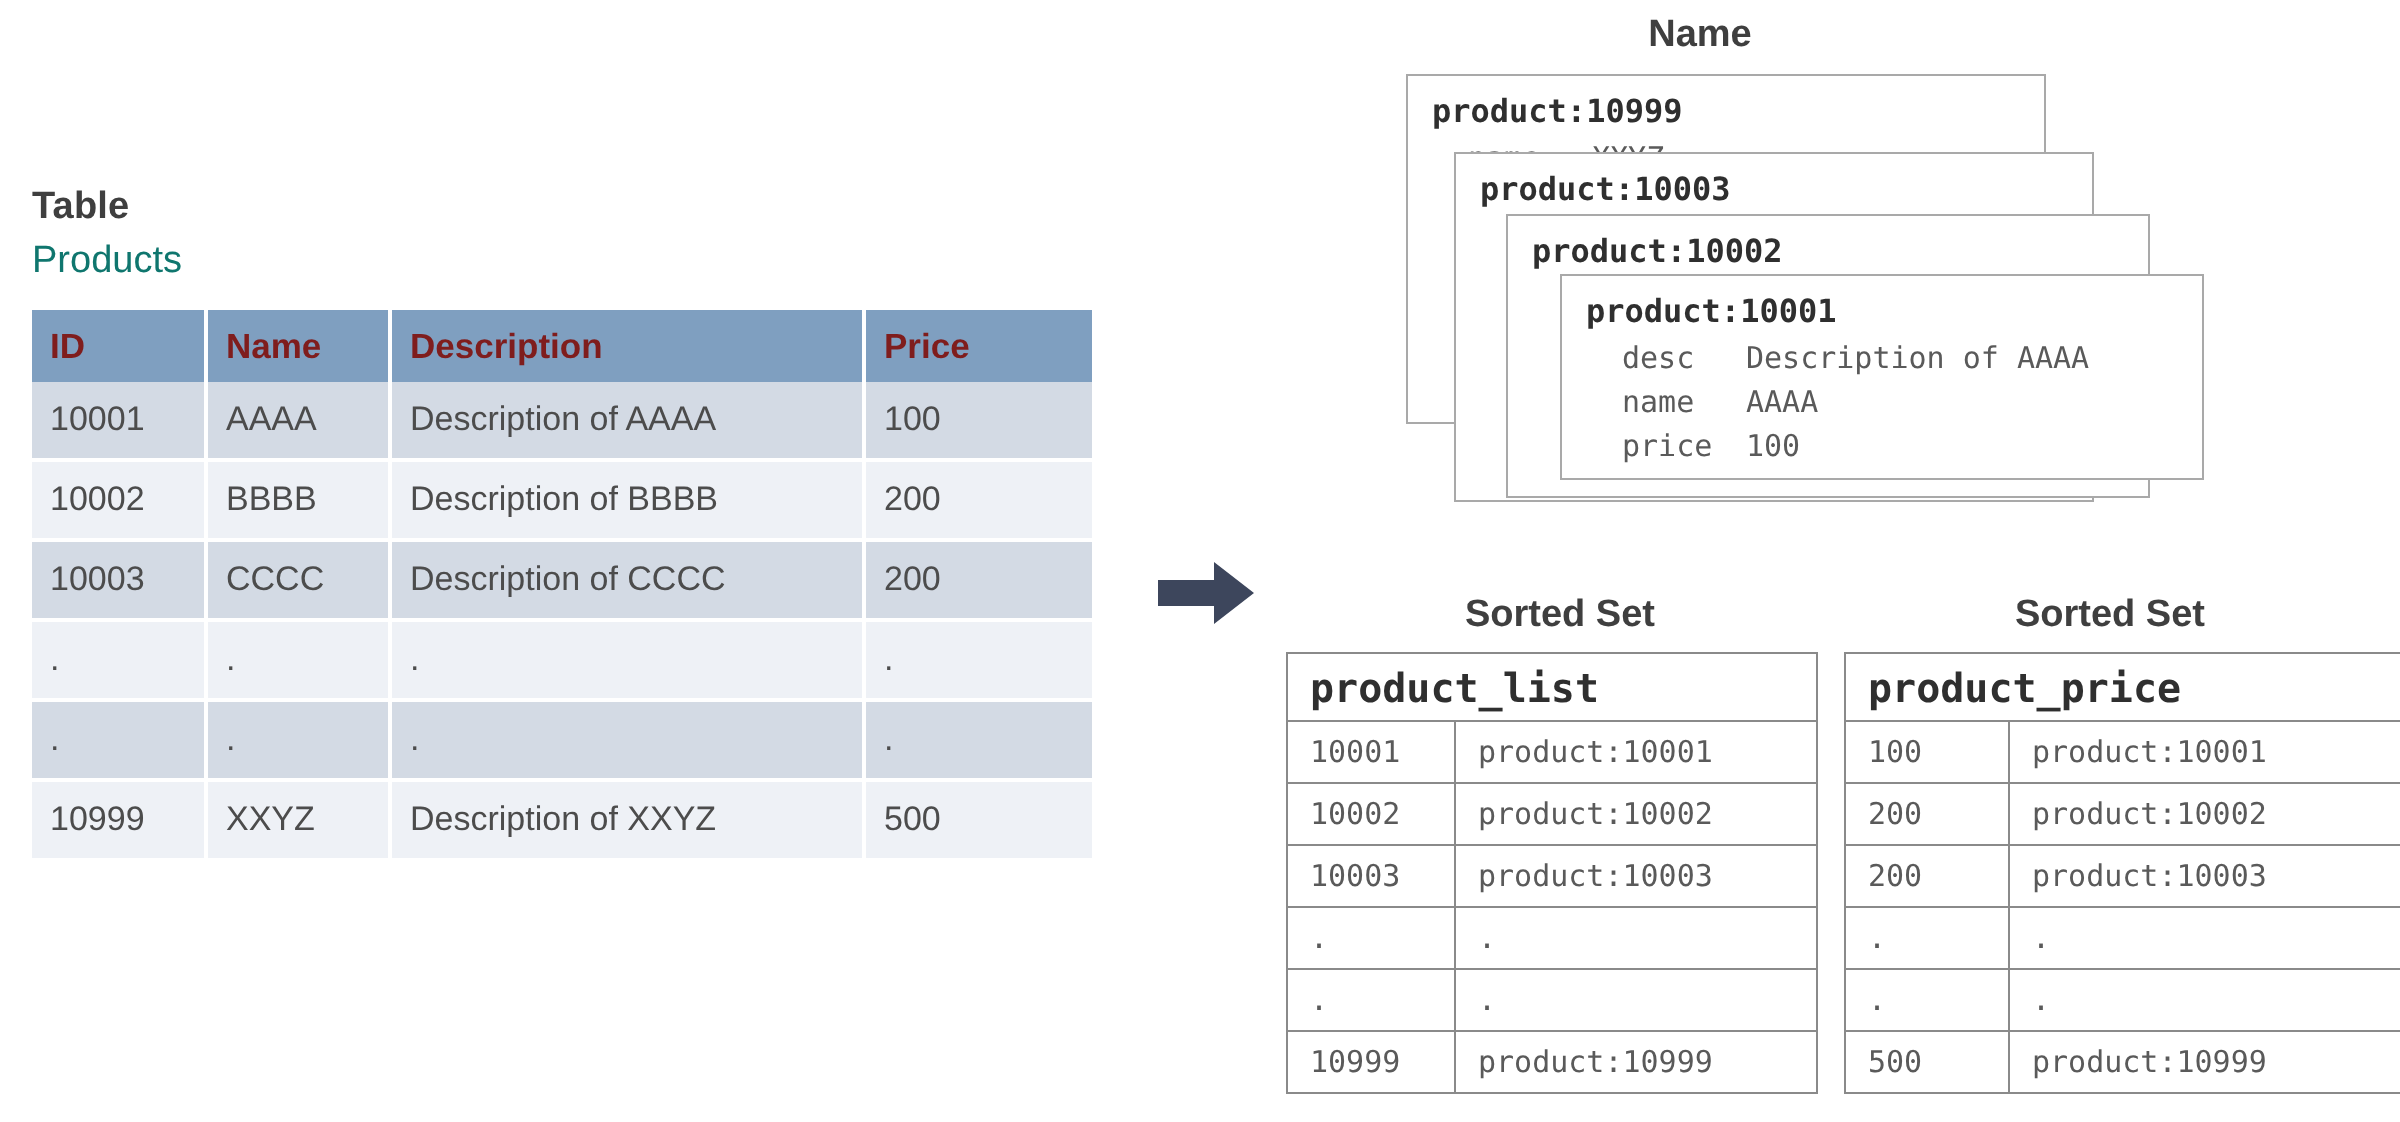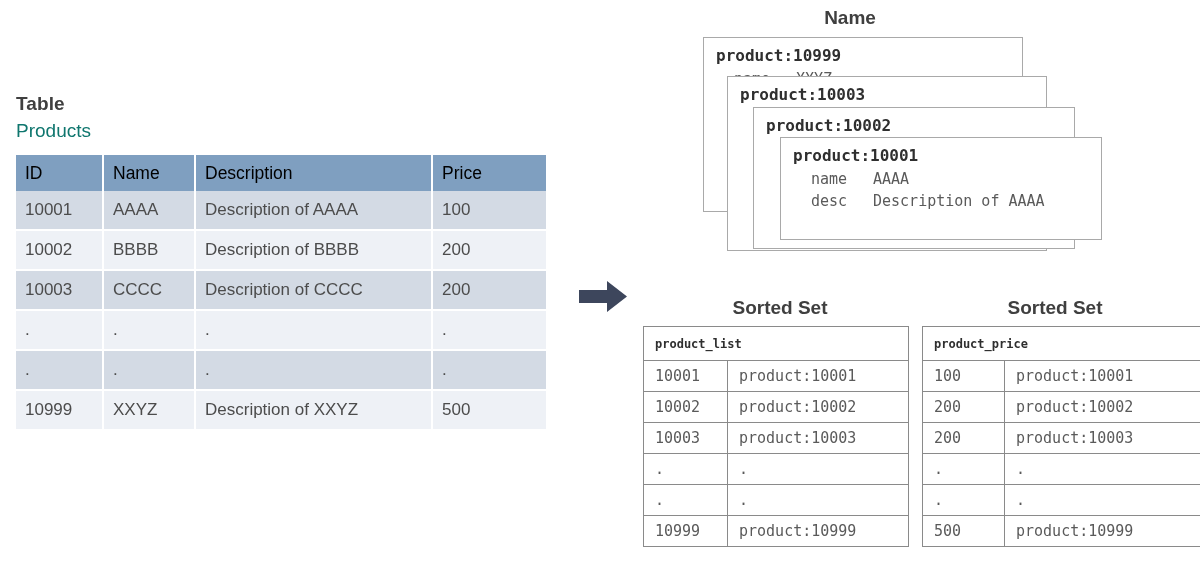--- a/index.html
+++ b/index.html
@@ -52,22 +52,22 @@
     height: 38px;
     vertical-align: middle;
     border-right: 2px solid #ffffff;
     overflow: hidden;
     white-space: nowrap;
   }
   table.products th:last-child,
   table.products td:last-child { border-right: none; }
   table.products thead th {
     background: #7f9fc0;
-    color: #000000;
-    font-weight: normal;
+    color: #7f1d1d;
+    font-weight: bold;
     height: 36px;
     font-size: 17.5px;
   }
   table.products tbody tr.odd td  { background: #d3dae4; color: #4c4c4c; }
   table.products tbody tr.even td { background: #eef1f6; color: #4c4c4c; }
   table.products tbody tr td { border-bottom: 2px solid #ffffff; }
   .col-id    { width: 87px; }
   .col-name  { width: 92px; }
   .col-desc  { width: 237px; }
   .col-price { width: 114px; }
@@ -155,21 +155,21 @@
     padding: 0 0 0 11px;
     text-align: left;
     font-size: 15px;
     color: #5a5a5a;
     font-weight: normal;
     vertical-align: middle;
     white-space: nowrap;
     box-sizing: border-box;
   }
   table.zset th.zset-name {
-    font-size: 12px;
+    font-size: 20px;
     font-weight: bold;
     color: #2f2f2f;
     height: 34px;
   }
   #zset-1 { left: 643px; top: 326px; width: 266px; }
   #zset-2 { left: 922px; top: 326px; width: 289px; }
   #zset-1 .c-score { width: 84px; }
   #zset-2 .c-score { width: 82px; }
 </style>
 </head>
@@ -288,24 +288,27 @@
     <div class="hash-row">
       <span class="fk">price</span><span>200</span>
     </div>
   </div>
 </div>
 
 <div class="hash-card" id="hash-card-4">
   <div class="hash-key">product:10001</div>
   <div class="hash-fields">
     <div class="hash-row">
+      <span class="fk">desc</span><span>Description of AAAA</span>
+    </div>
+    <div class="hash-row">
       <span class="fk">name</span><span>AAAA</span>
     </div>
     <div class="hash-row">
-      <span class="fk">desc</span><span>Description of AAAA</span>
+      <span class="fk">price</span><span>100</span>
     </div>
   </div>
 </div>
 
 <div class="struct-title" id="sortedset1-title">Sorted Set</div>
 <table class="zset" id="zset-1">
   <colgroup>
       <col class="c-score">
       <col>
     </colgroup>

